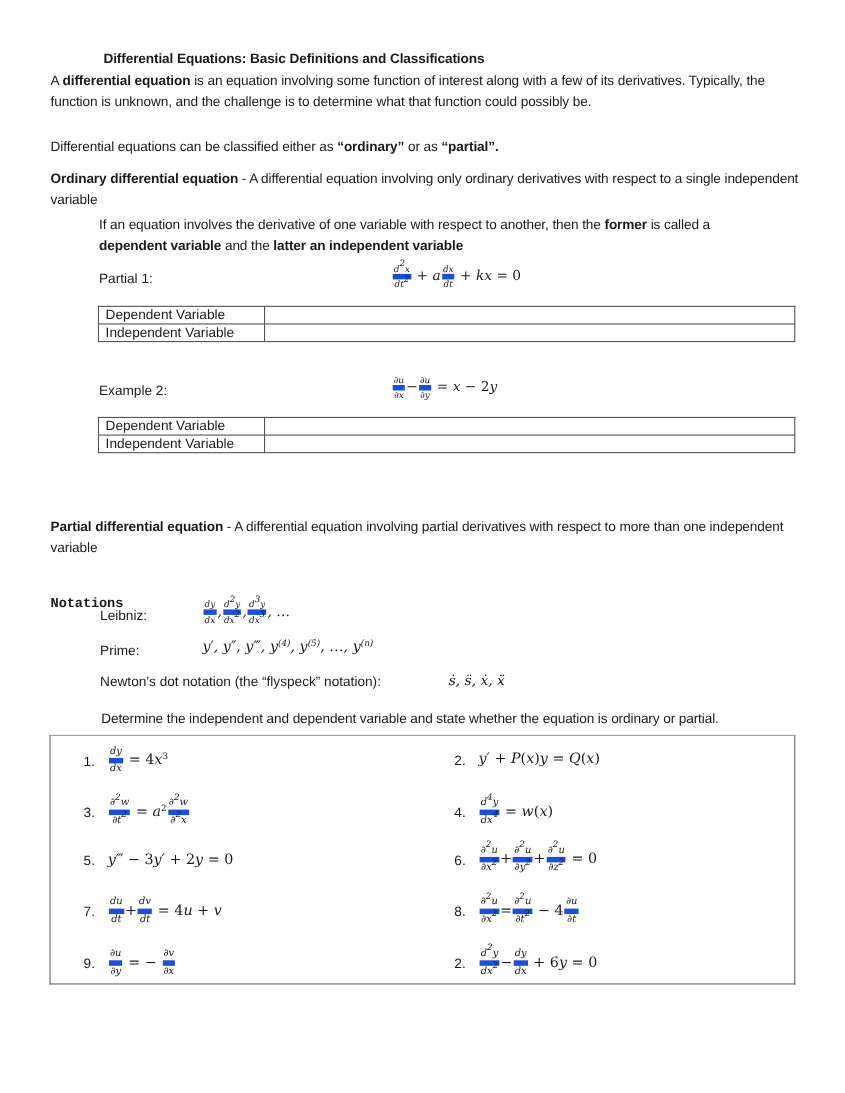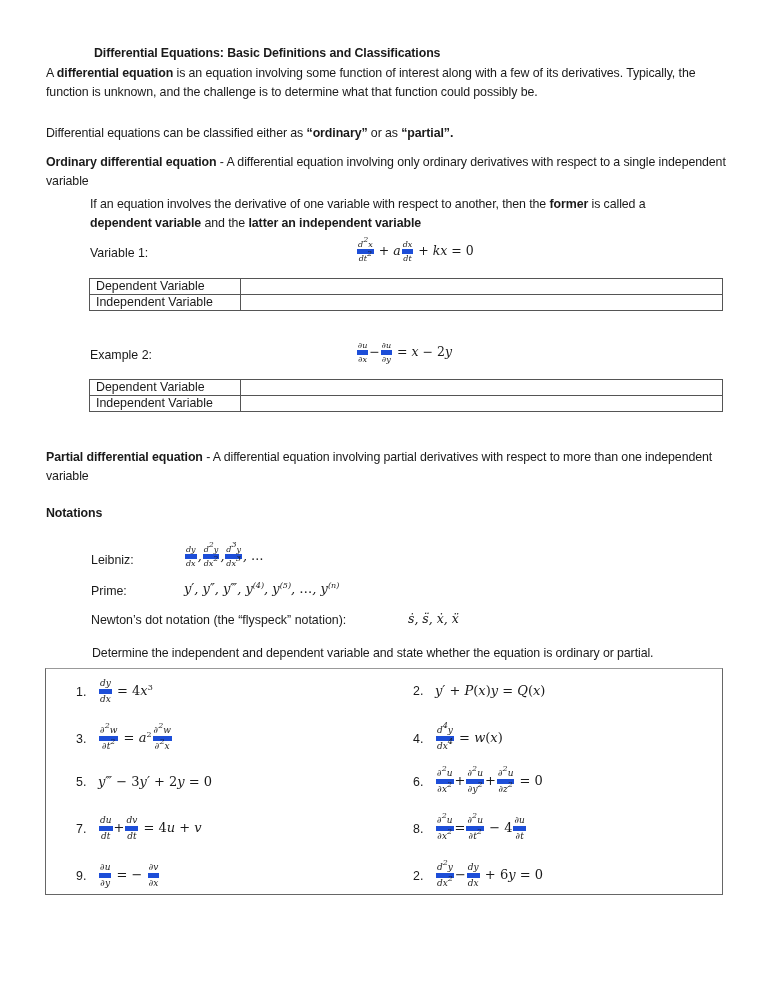--- a/index.html
+++ b/index.html
@@ -32,21 +32,21 @@
 <div class="p" style="top:44px;padding-left:48px;"><b>Differential Equations: Basic Definitions and Classifications</b></div>
 
 <div class="p" style="top:64px;"><span>A </span><b>differential equation</b><span> is an equation involving some function of interest along with a few of its derivatives. Typically, the function is unknown, and the challenge is to determine what that function could possibly be.</span></div>
 
 <div class="p" style="top:124px;"><span>Differential equations can be classified either as </span><b>“ordinary”</b><span> or as </span><b>“partial”.</b></div>
 
 <div class="p" style="top:153px;"><b>Ordinary differential equation</b><span> - A differential equation involving only ordinary derivatives with respect to a single independent variable</span></div>
 
 <div class="p" style="left:90px; width:620px; top:195px;"><span>If an equation involves the derivative of one variable with respect to another, then the </span><b>former</b><span> is called a </span><b>dependent variable</b><span> and the </span><b>latter an independent variable</b></div>
 
-<div class="abs" style="left:90px; top:246px;">Variable 1:</div>
+<div class="abs" style="left:90px; top:246px;">Partial 1:</div>
 <div class="abs math" style="left:356px; top:240px;">
   <span class="frac sm">
       <span class="num">d<sup>2</sup>x</span>
       <span class="den">dt<sup>2</sup></span>
     </span>
   <span class="up"> + </span>a<span class="frac sm">
       <span class="num">dx</span>
       <span class="den">dt</span>
     </span><span class="up"> + </span>kx <span class="up">= 0</span>
 </div>
@@ -79,23 +79,23 @@
     <td class="label">Dependent Variable</td>
     <td></td>
   </tr>
   <tr>
     <td class="label">Independent Variable</td>
     <td></td>
   </tr>
 </tbody>
   </table>
 
-<div class="p" style="top:448px;"><b>Partial differential equation</b><span> - A differential equation involving partial derivatives with respect to more than one independent variable</span></div>
-
-<div class="p" style="top:504px;"><b>Notations</b></div>
+<div class="p" style="top:470px;"><b>Partial differential equation</b><span> - A differential equation involving partial derivatives with respect to more than one independent variable</span></div>
+
+<div class="p" style="top:540px;font-family:Liberation Mono, monospace;"><b>Notations</b></div>
 
 <div class="abs" style="left:91px; top:553px;">Leibniz:</div>
 <div class="abs math" style="left:184px; top:545px;">
   <span class="frac sm">
       <span class="num">dy</span>
       <span class="den">dx</span>
     </span>,<span class="frac sm">
       <span class="num">d<sup>2</sup>y</span>
       <span class="den">dx<sup>2</sup></span>
     </span>,<span class="frac sm">

